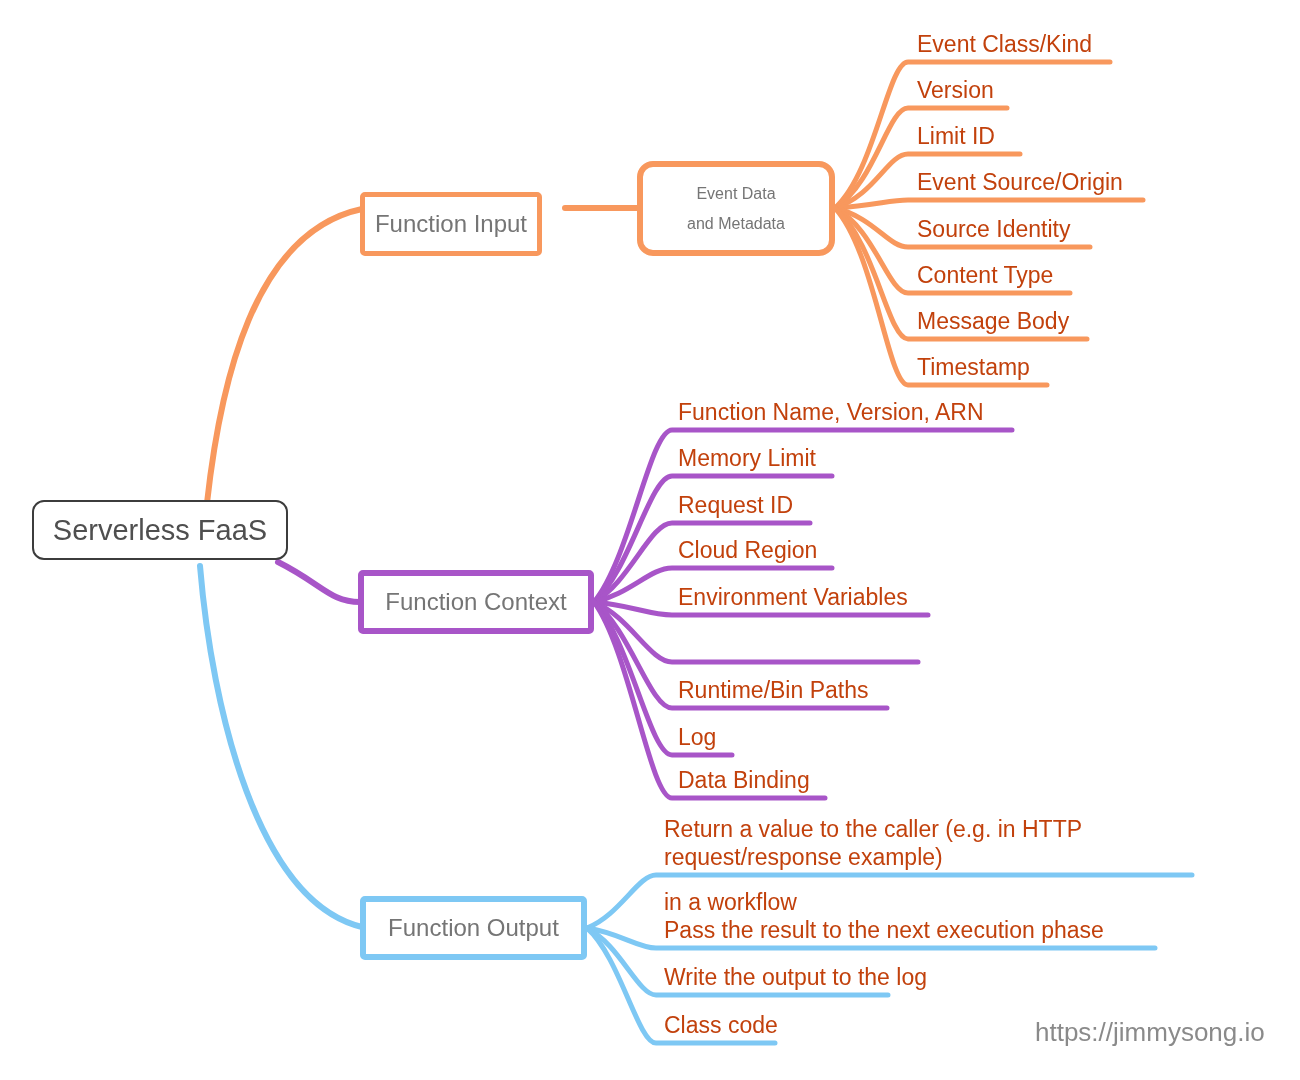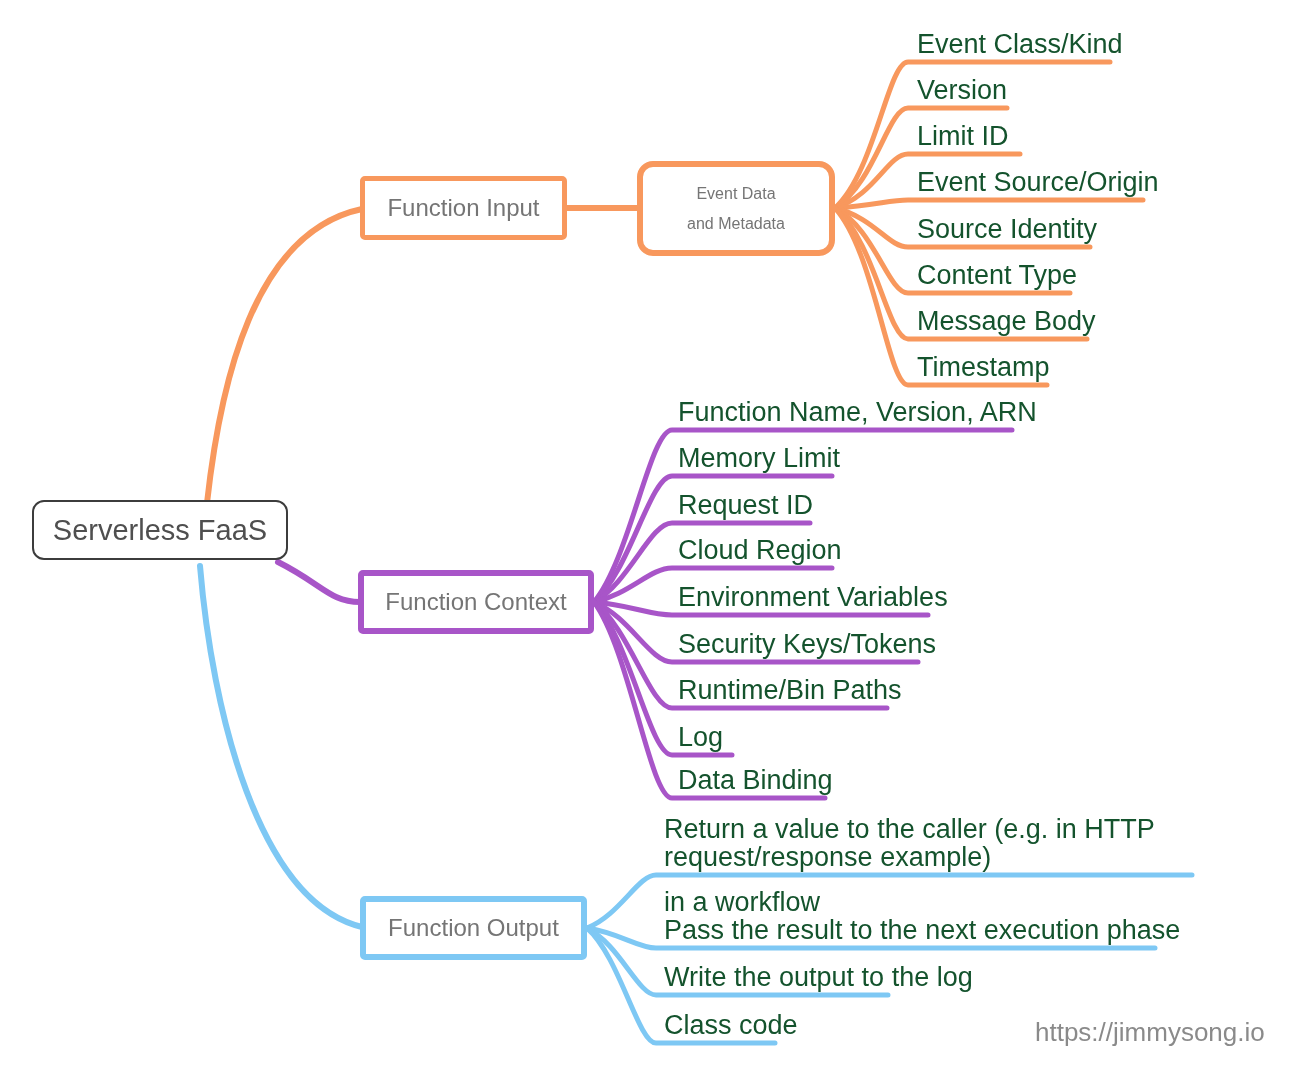--- a/index.html
+++ b/index.html
@@ -19,21 +19,21 @@
     text-align:center;
     box-sizing:border-box;
     white-space:nowrap;
   }
   .root-node{
     left:32px;top:500px;width:256px;height:60px;
     border:2.5px solid #3c3c3c;border-radius:12px;
     font-size:29px;color:#4f4f4f;
   }
   .input-node{
-    left:360px;top:176px;width:207px;height:64px;
+    left:360px;top:192px;width:182px;height:64px;
     border:5px solid #F8985D;border-radius:5px;
     font-size:24px;
   }
   .eventdata-node{
     left:637px;top:161px;width:198px;height:95px;
     border:6px solid #F8985D;border-radius:16px;
     font-size:16px;line-height:30px;
     flex-direction:column;
   }
   .context-node{
@@ -41,22 +41,22 @@
     border:6px solid #A855C8;border-radius:5px;
     font-size:24px;
   }
   .output-node{
     left:360px;top:896px;width:227px;height:64px;
     border:6px solid #7EC8F4;border-radius:5px;
     font-size:24px;
   }
   .leaf{
     position:absolute;
-    font-size:27px;line-height:28px;
-    color:#14532d;
+    font-size:23px;line-height:28px;
+    color:#c2410c;
     white-space:nowrap;
   }
   .leaf span{display:block;}
   .watermark{
     position:absolute;left:1035px;top:1017px;
     font-size:26px;color:#8a8a8a;
   }
 </style>
 </head>
 <body>
@@ -123,21 +123,20 @@
   <div class="leaf" style="left:917px;top:215px;">Source Identity</div>
   <div class="leaf" style="left:917px;top:261px;">Content Type</div>
   <div class="leaf" style="left:917px;top:307px;">Message Body</div>
   <div class="leaf" style="left:917px;top:353px;">Timestamp</div>
 
   <div class="leaf" style="left:678px;top:398px;">Function Name, Version, ARN</div>
   <div class="leaf" style="left:678px;top:444px;">Memory Limit</div>
   <div class="leaf" style="left:678px;top:491px;">Request ID</div>
   <div class="leaf" style="left:678px;top:536px;">Cloud Region</div>
   <div class="leaf" style="left:678px;top:583px;">Environment Variables</div>
-  <div class="leaf" style="left:678px;top:630px;">Security Keys/Tokens</div>
   <div class="leaf" style="left:678px;top:676px;">Runtime/Bin Paths</div>
   <div class="leaf" style="left:678px;top:723px;">Log</div>
   <div class="leaf" style="left:678px;top:766px;">Data Binding</div>
 
   <div class="leaf" style="left:664px;top:815px;">
     <span>Return a value to the caller (e.g. in HTTP</span>
     <span>request/response example)</span>
   </div>
   <div class="leaf" style="left:664px;top:888px;">
     <span>in a workflow</span>

